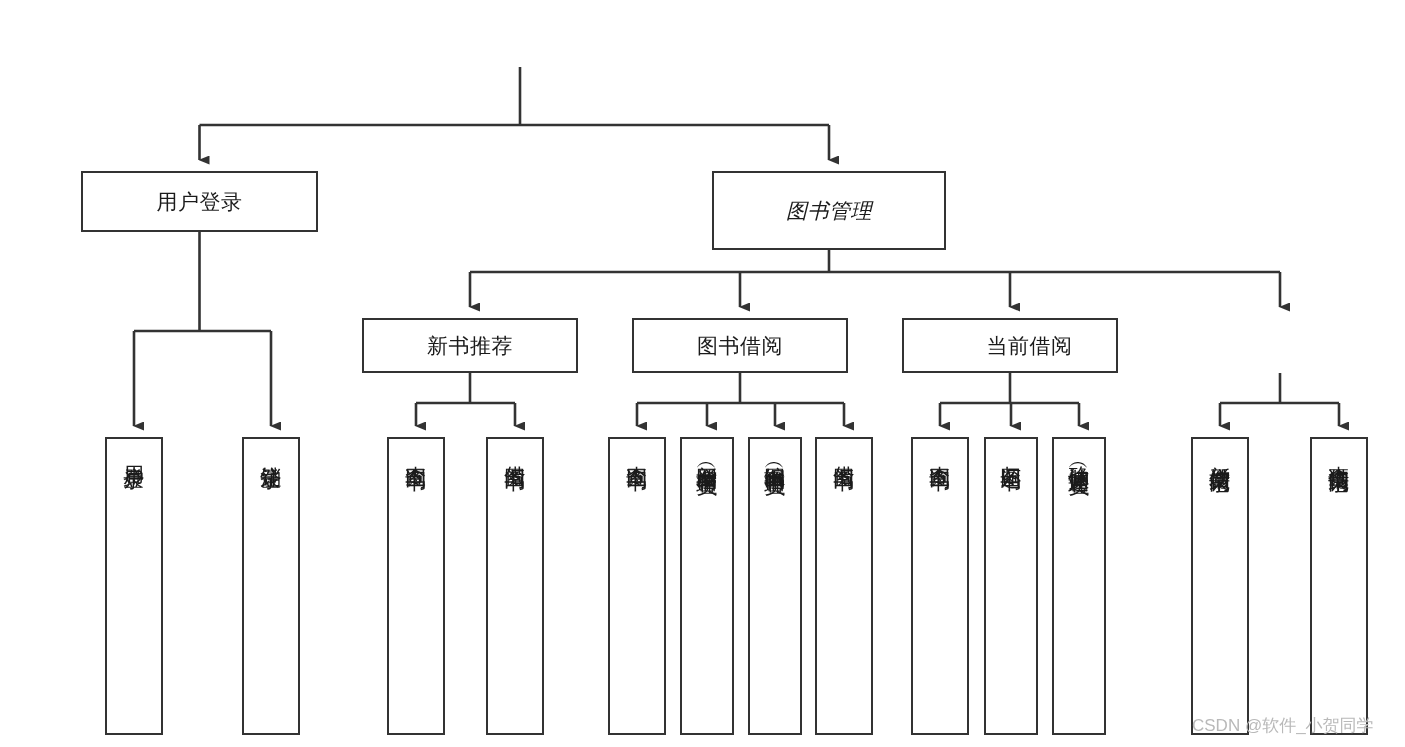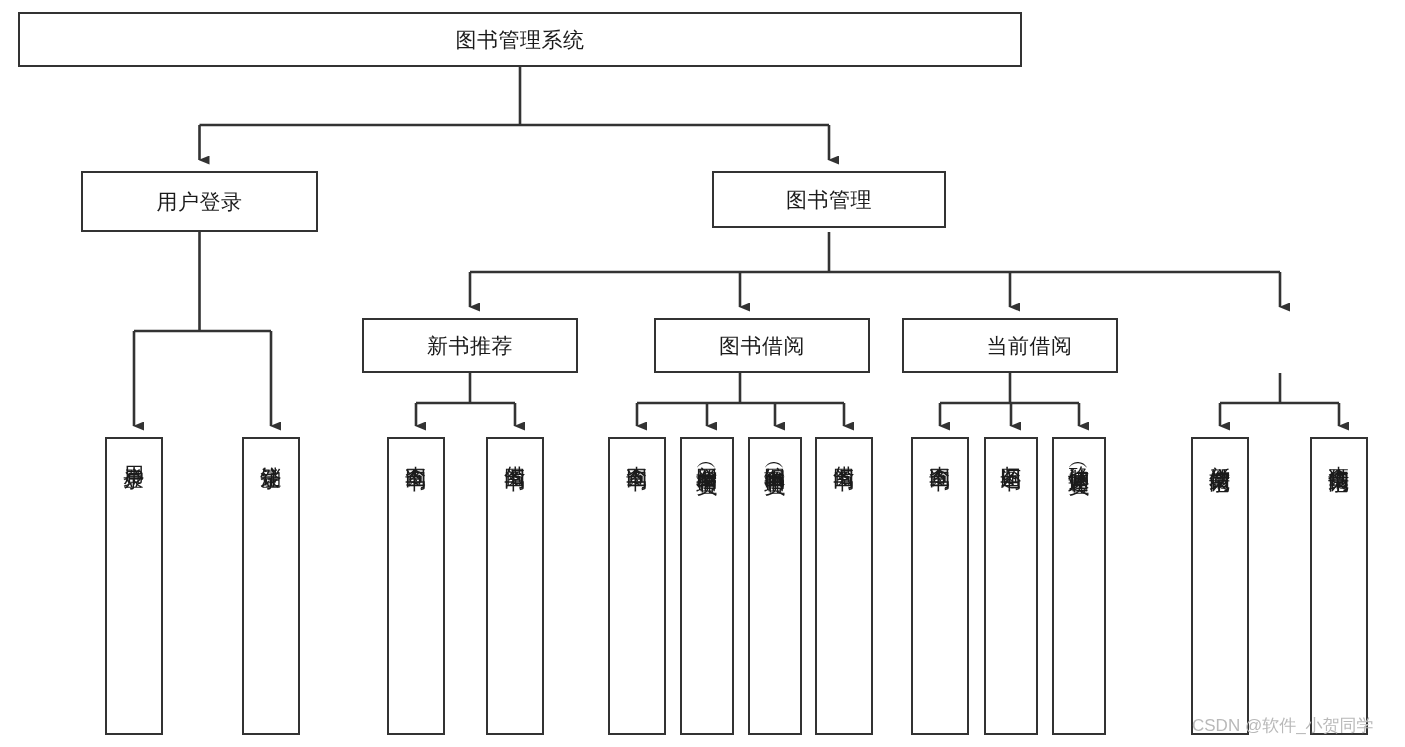--- a/index.html
+++ b/index.html
@@ -111,35 +111,32 @@
         <path d="M940 403 L940 426" marker-end="url(#arrowhead)"></path>
         <path d="M1011 403 L1011 426" marker-end="url(#arrowhead)"></path>
         <path d="M1079 403 L1079 426" marker-end="url(#arrowhead)"></path>
         <path d="M1280 373 L1280 403"></path>
         <path d="M1220 403 L1339 403"></path>
         <path d="M1220 403 L1220 426" marker-end="url(#arrowhead)"></path>
         <path d="M1339 403 L1339 426" marker-end="url(#arrowhead)"></path>
       </g>
   </svg>
 
-  <div class="node" id="node-level1" style="left: 18px; top: 12px; width: 1004px; height: 55px;">
-    <span class="node-label">图书管理系统</span>
-  </div>
 
   <div class="node" id="node-l2-0" style="left: 81px; top: 171px; width: 237px; height: 61px;">
     <span class="node-label">用户登录</span>
   </div>
-  <div class="node" id="node-l2-1" style="left: 712px; top: 171px; width: 234px; height: 57px;">
+  <div class="node" id="node-l2-1" style="left: 712px; top: 171px; width: 234px; height: 79px; font-style: italic;">
     <span class="node-label">图书管理</span>
   </div>
 
   <div class="node" id="node-l3-0" style="left: 362px; top: 318px; width: 216px; height: 55px; align-items: center;">
     <span class="node-label">新书推荐</span>
   </div>
-  <div class="node" id="node-l3-1" style="left: 654px; top: 318px; width: 216px; height: 55px;">
+  <div class="node" id="node-l3-1" style="left: 632px; top: 318px; width: 216px; height: 55px;">
     <span class="node-label">图书借阅</span>
   </div>
   <div class="node" id="node-l3-2" style="left: 902px; top: 318px; width: 216px; height: 55px; padding-left: 39px;">
     <span class="node-label">当前借阅</span>
   </div>
 
   <div class="node vertical" id="node-leaf-0" style="left: 105px; top: 437px; width: 58px; height: 298px;">
     <span class="node-label">用户登录</span>
   </div>
   <div class="node vertical" id="node-leaf-1" style="left: 242px; top: 437px; width: 58px; height: 298px;">

